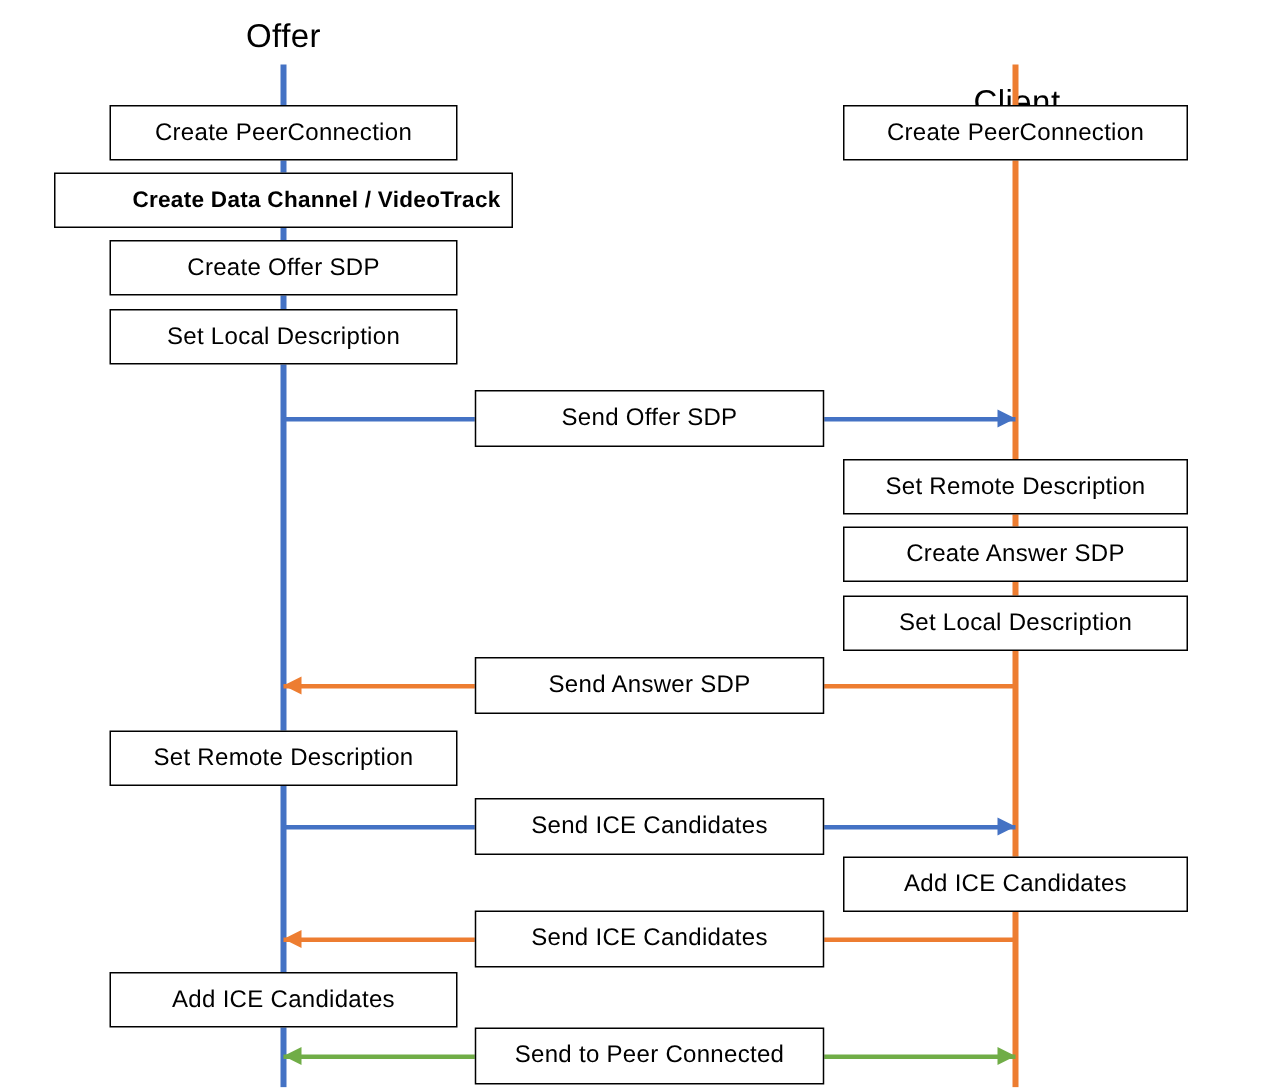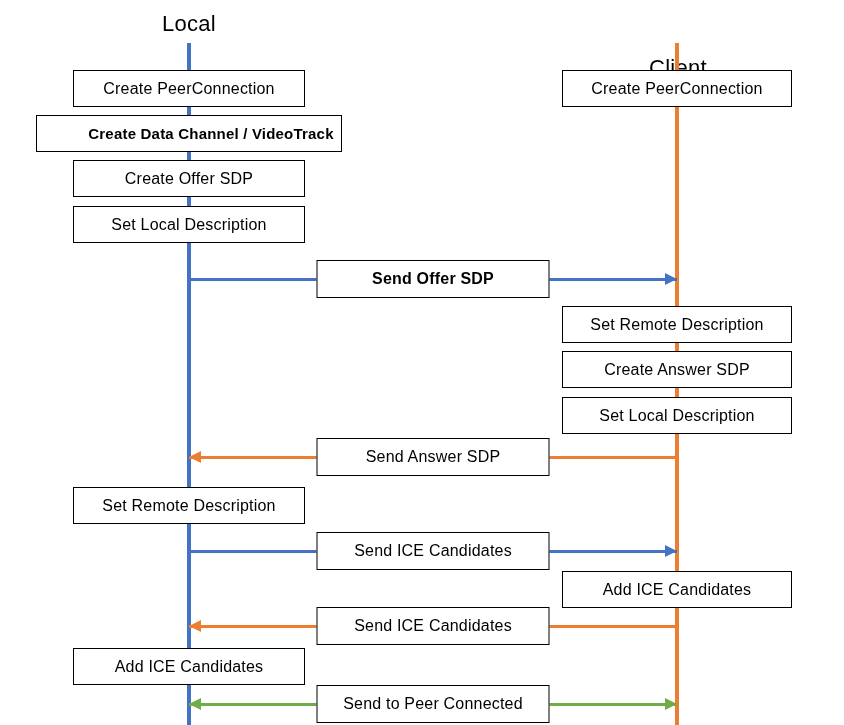--- a/index.html
+++ b/index.html
@@ -100,27 +100,27 @@
     font-size: 16px;
     letter-spacing: 0.2px;
     white-space: nowrap;
   }
 </style>
 </head>
 <body>
 
 <div class="diagram">
 
-  <div class="title" style="left:189px;">Local</div>
+  <div class="title" style="left:189px;">Offer</div>
   <div class="title" style="left:678px;margin-top:44px;">Client</div>
 
   <div class="lifeline server"></div>
   <div class="lifeline client"></div>
 
-  <div class="msg blue" style="top:260px;font-weight:bold;">
+  <div class="msg blue" style="top:260px;">
     <div class="msg-line"></div>
     <div class="arrowhead right"></div>
     <div class="msg-label">Send Offer SDP</div>
   </div>
 
   <div class="msg orange" style="top:438px;">
     <div class="msg-line"></div>
     <div class="arrowhead left"></div>
     <div class="msg-label">Send Answer SDP</div>
   </div>

